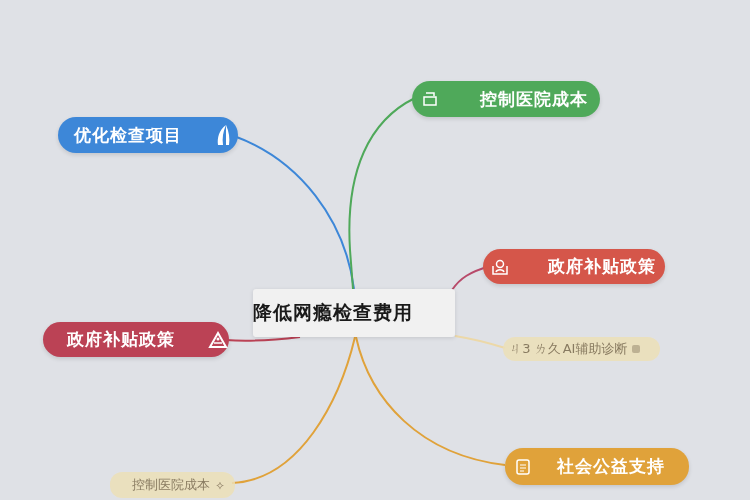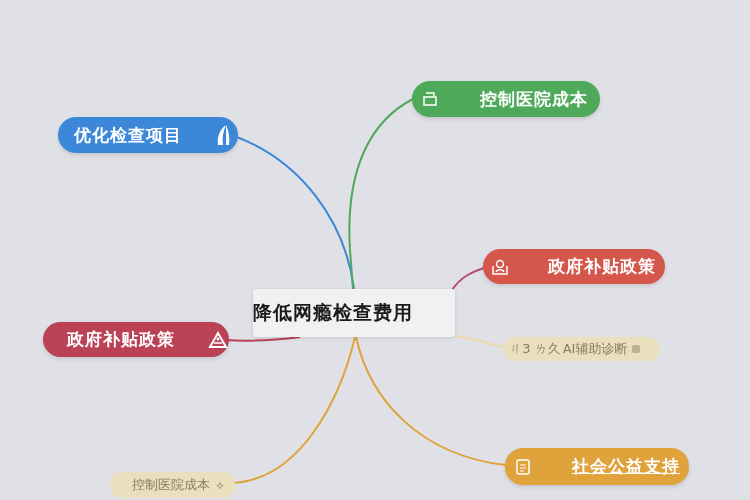--- a/index.html
+++ b/index.html
@@ -96,19 +96,19 @@
   <span style="display:inline-block;width:8px;height:8px;background:#b8a985;border-radius:2px;margin-left:5px;"></span>
 </div>
 
 <div class="node" style="left:505px;top:448px;width:184px;height:37px;background:#e0a23a;padding-left:6px;box-sizing:border-box;">
   <span class="icon">
     <svg width="16" height="18" viewBox="0 0 16 18">
         <rect x="2" y="2" width="12" height="14" rx="2" fill="none" stroke="#fff" stroke-width="1.5"></rect>
         <path d="M5,7 L11,7 M5,10 L11,10 M5,13 L9,13" stroke="#fff" stroke-width="1.2"></path>
       </svg>
   </span>
-  <span class="label" style="margin-left:21px;text-decoration:underline;">社会公益支持</span>
+  <span class="label" style="margin-left:6px;">社会公益支持</span>
 </div>
 
 <div class="faint" style="left:110px;top:472px;width:125px;height:26px;padding-left:22px;box-sizing:border-box;">
   <span class="label">控制医院成本</span>
   <span style="margin-left:6px;color:#8a7a5a;font-size:12px;">⟡</span>
 </div>
 
 </body></html>

